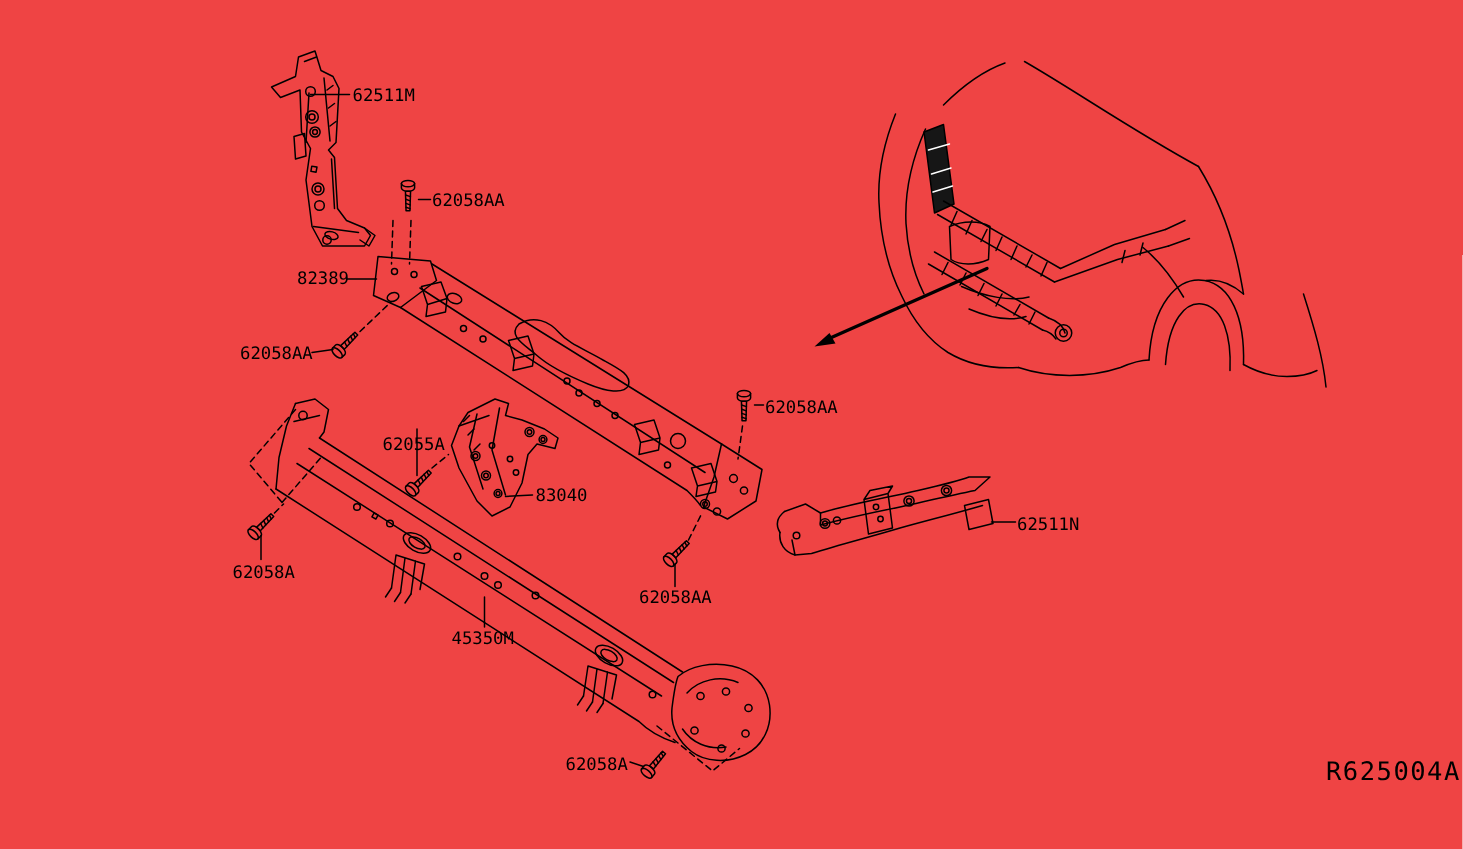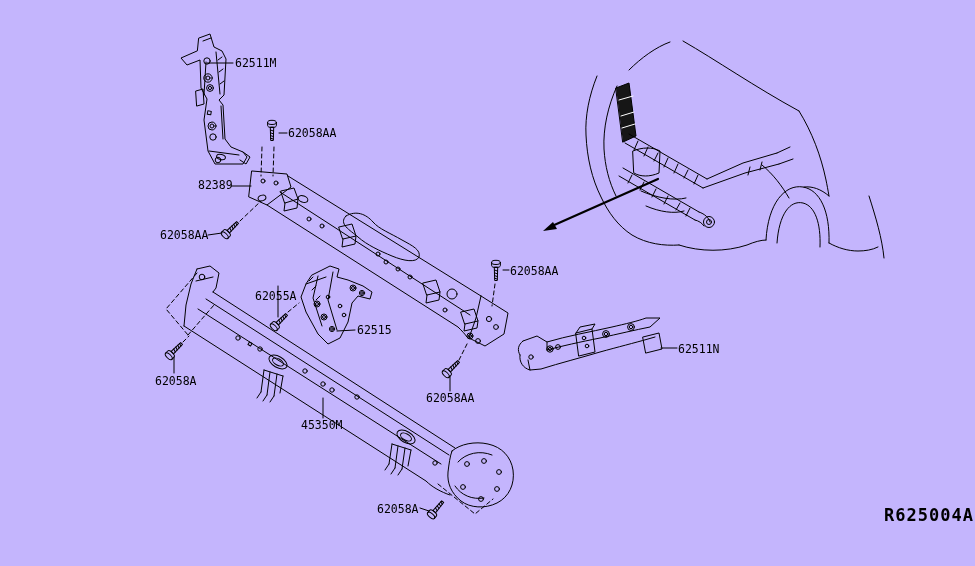--- a/index.html
+++ b/index.html
@@ -1,27 +1,27 @@
 <!DOCTYPE html>
 <html><head>
 <meta charset="utf-8">
 <style>
   html,body{margin:0;padding:0;background:#ffffff;}
-  #stage{position:relative;width:975px;height:566px;background:#c4b5fd;overflow:hidden;
+  #stage{position:relative;width:975px;height:566px;background:#ef4444;overflow:hidden;
          font-family:"DejaVu Sans Mono", monospace;}
   #art{position:absolute;left:0;top:0;}
   #art path, #art line, #art polyline, #art circle, #art ellipse, #art rect, #art polygon{
       stroke:#000; fill:none; stroke-width:1; stroke-linejoin:round; stroke-linecap:round;}
   #art .dk{fill:#161616;stroke:#000;}
   #art .wl{stroke:#ffffff;stroke-width:1;}
   #art .solid{fill:#000;stroke:none;}
   #art .dash{stroke-dasharray:4 3;}
   #art .thick{stroke-width:2.2;}
   .lbl{position:absolute;font-size:11.5px;line-height:1.1;color:#000;white-space:nowrap;}
-  .ref{position:absolute;font-size:17px;letter-spacing:1px;color:#000;white-space:nowrap;font-weight:bold;}
+  .ref{position:absolute;font-size:17px;letter-spacing:1px;color:#000;white-space:nowrap;}
 </style>
 </head>
 <body>
 
 <div id="stage">
 
 <svg id="art" width="975" height="566" viewBox="0 0 975 566">
   <defs>
     <g id="boltGlyph">
       <ellipse cx="0" cy="-4.6" rx="4.4" ry="2.1"></ellipse>
@@ -240,21 +240,21 @@
     <path d="M420,508 L429,511"></path>
   </g>
 </svg>
 
 <div class="lbl" style="left:235px;top:57px">62511M</div>
 <div class="lbl" style="left:288px;top:127px">62058AA</div>
 <div class="lbl" style="left:198px;top:179px">82389</div>
 <div class="lbl" style="left:160px;top:229px">62058AA</div>
 <div class="lbl" style="left:255px;top:290px">62055A</div>
 <div class="lbl" style="left:510px;top:265px">62058AA</div>
-<div class="lbl" style="left:357px;top:324px">62515</div>
+<div class="lbl" style="left:357px;top:324px">83040</div>
 <div class="lbl" style="left:678px;top:343px">62511N</div>
 <div class="lbl" style="left:155px;top:375px">62058A</div>
 <div class="lbl" style="left:426px;top:392px">62058AA</div>
 <div class="lbl" style="left:301px;top:419px">45350M</div>
 <div class="lbl" style="left:377px;top:503px">62058A</div>
 
 <div class="ref" style="left:884px;top:505px">R625004A</div>
 
 </div>
 

